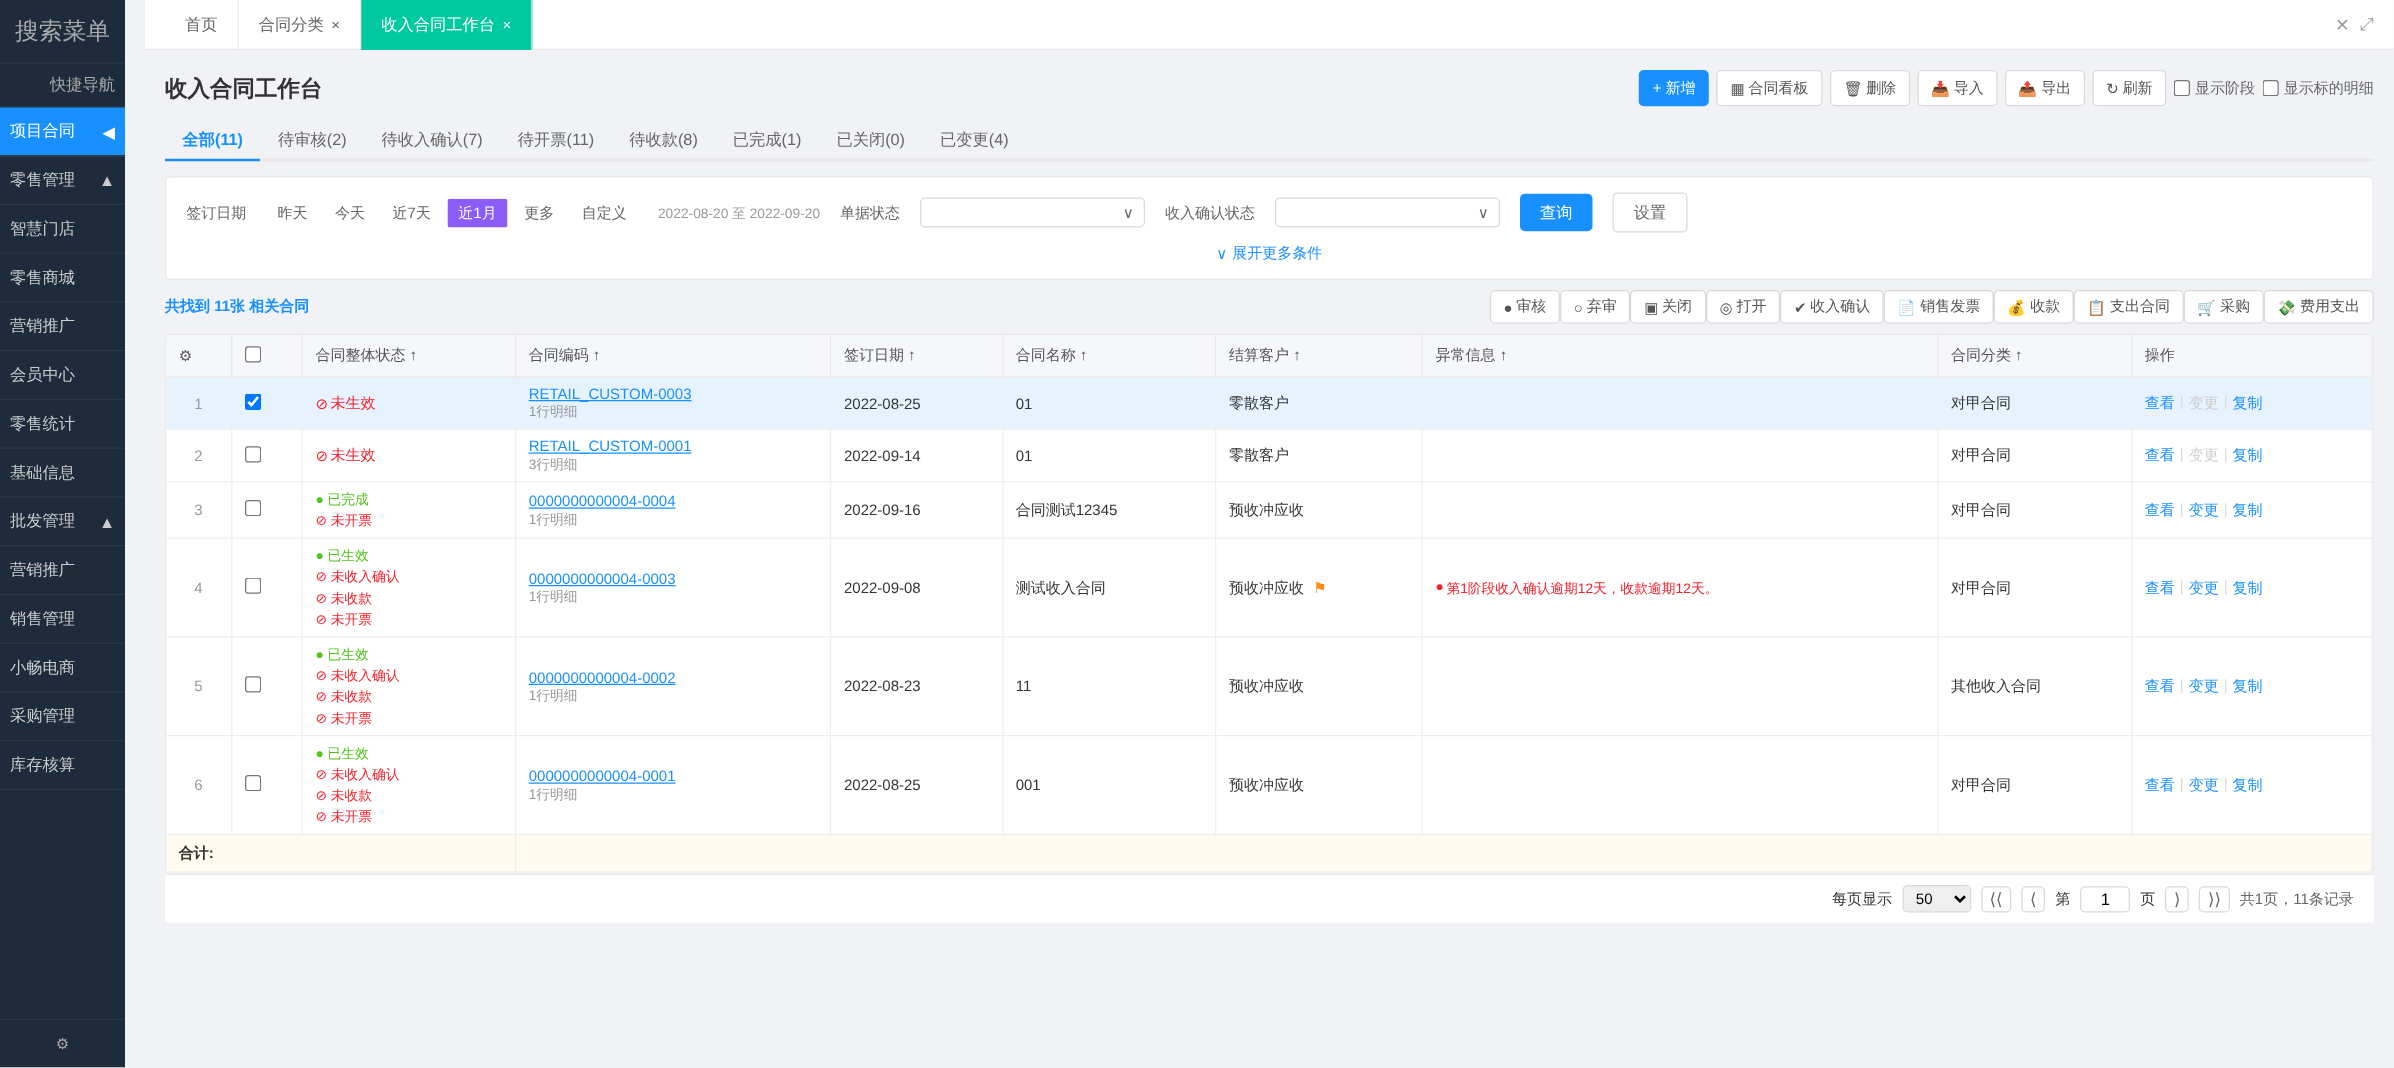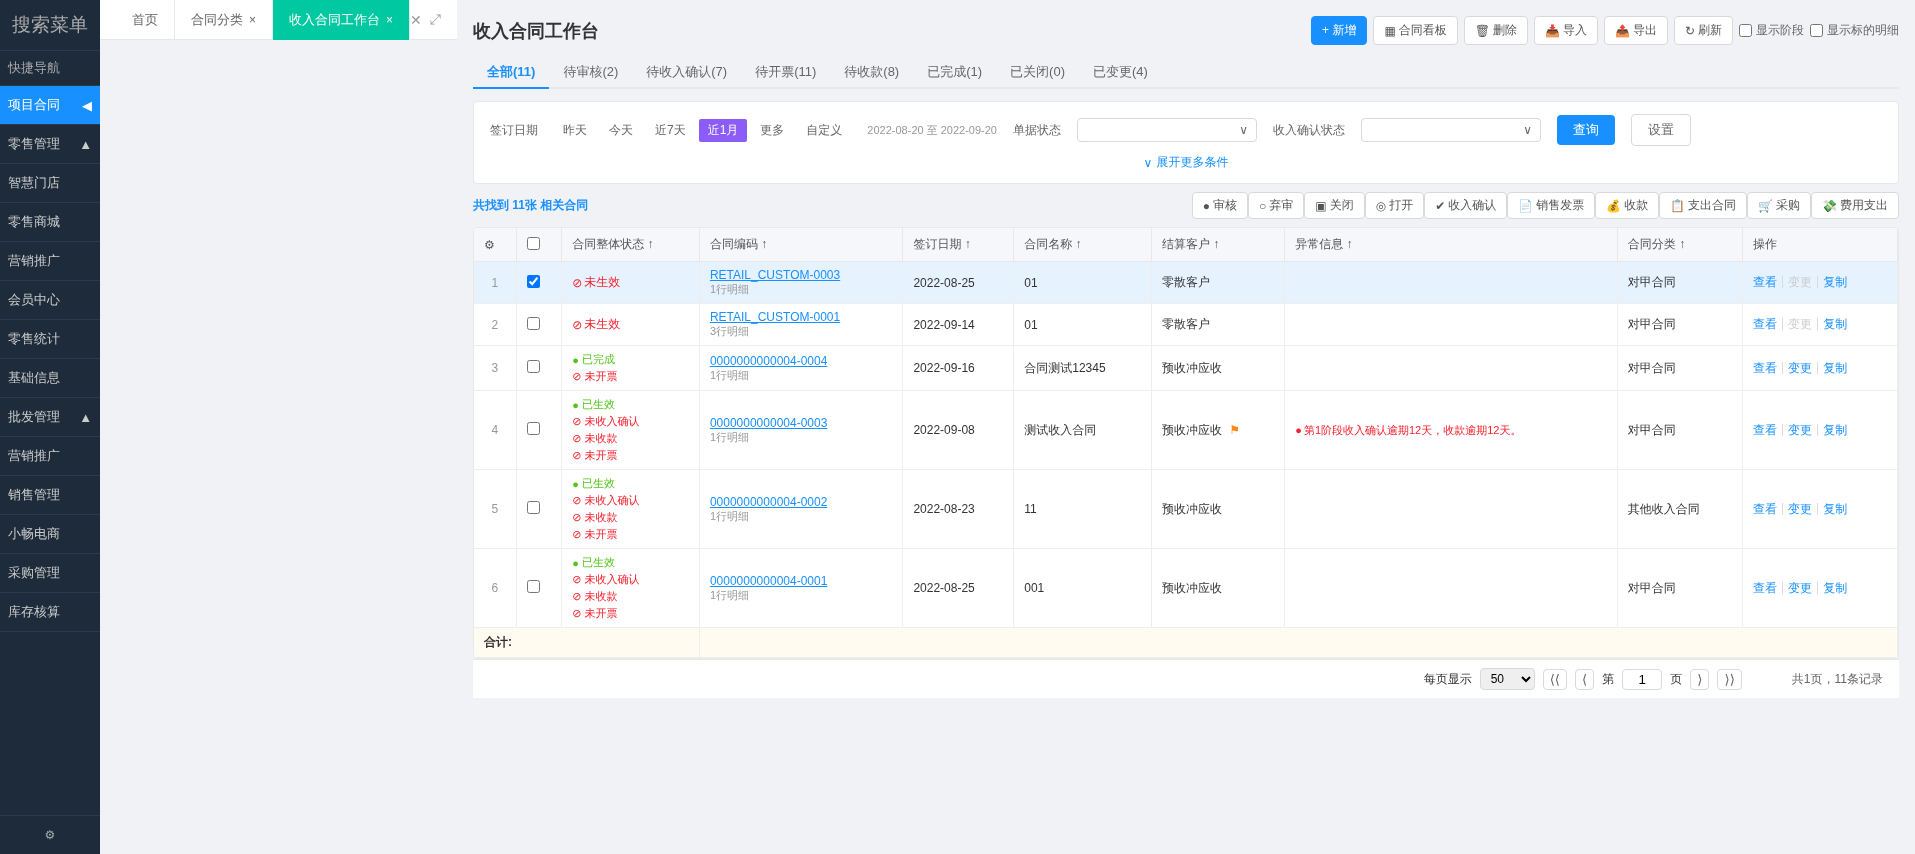--- a/index.html
+++ b/index.html
@@ -1,27 +1,27 @@
 <!DOCTYPE html>
 <html><head>
   <meta charset="utf-8">
   <style>
     * { box-sizing: border-box; margin: 0; padding: 0; }
     body { font-family: 'Microsoft YaHei', Arial, sans-serif; font-size: 12px; background: #f0f2f5; color: #333; display: flex; height: 854px; overflow: hidden; }
 
     
     .sidebar { width: 100px; background: #1d2b3a; color: #ccc; display: flex; flex-direction: column; flex-shrink: 0; height: 100%; }
     .sidebar-search { padding: 12px 8px; font-size: 19px; color: #aaa; cursor: pointer; border-bottom: 1px solid #2a3a4a; text-align: center; }
-    .sidebar-nav { padding: 8px; font-size: 13px; color: #aaa; cursor: pointer; text-align: left; border-bottom: 1px solid #2a3a4a; }
+    .sidebar-nav { padding: 8px; font-size: 13px; color: #aaa; cursor: pointer; text-align: right; border-bottom: 1px solid #2a3a4a; }
     .sidebar-item { padding: 10px 8px; font-size: 13px; color: #ccc; cursor: pointer; text-align: center; border-bottom: 1px solid #2a3a4a; display: flex; align-items: center; justify-content: space-between; }
     .sidebar-item.active { background: #1890ff; color: #fff; }
     .sidebar-bottom { margin-top: auto; padding: 12px; text-align: center; color: #aaa; border-top: 1px solid #2a3a4a; cursor: pointer; }
 
     
-    .main { flex: 1; display: flex; flex-direction: row; overflow: hidden; }
+    .main { flex: 1; display: flex; flex-direction: column; overflow: hidden; padding-left: 16px; }
 
     
     .tab-bar { background: #fff; border-bottom: 1px solid #e8e8e8; display: flex; align-items: center; padding: 0 16px; height: 40px; flex-shrink: 0; }
     .tab-item { padding: 0 16px; height: 40px; line-height: 40px; cursor: pointer; font-size: 13px; color: #666; border-right: 1px solid #e8e8e8; }
     .tab-item.active { background: #00c8a0; color: #fff; display: flex; align-items: center; gap: 6px; }
     .tab-close { font-size: 12px; cursor: pointer; }
     .tab-bar-right { margin-left: auto; display: flex; align-items: center; gap: 8px; }
     .window-btn { cursor: pointer; color: #999; font-size: 14px; }
 
     
@@ -69,21 +69,21 @@
     .action-link.disabled { color: #ccc; cursor: default; }
     .action-sep { color: #d9d9d9; }
     .warning-text { color: #f5222d; font-size: 11px; display: flex; align-items: center; gap: 2px; }
     .tfoot-row td { background: #fffbf0; font-weight: bold; }
 
     
     .pagination { display: flex; align-items: center; justify-content: flex-end; padding: 8px 16px; background: #fff; border-top: 1px solid #e8e8e8; gap: 8px; font-size: 12px; }
     .page-select { border: 1px solid #d9d9d9; border-radius: 4px; padding: 2px 6px; font-size: 12px; cursor: pointer; }
     .page-nav { padding: 2px 6px; border: 1px solid #d9d9d9; border-radius: 4px; cursor: pointer; color: #666; background: #fff; }
     .page-input { width: 40px; border: 1px solid #d9d9d9; border-radius: 4px; padding: 2px 4px; text-align: center; }
-    .page-info { color: #666; margin-left: 42px; }
+    .page-info { color: #666; }
 
     
     .header-toolbar { display: flex; align-items: center; gap: 8px; margin-bottom: 12px; }
     .header-toolbar-left { font-size: 18px; font-weight: bold; color: #333; }
     .header-toolbar-right { margin-left: auto; display: flex; align-items: center; gap: 6px; }
     .h-btn { display: flex; align-items: center; gap: 3px; padding: 5px 10px; border: 1px solid #d9d9d9; border-radius: 4px; cursor: pointer; font-size: 12px; color: #555; background: #fff; }
     .h-btn.primary { background: #1890ff; color: #fff; border-color: #1890ff; }
     .checkbox-label { display: flex; align-items: center; gap: 4px; font-size: 12px; color: #666; cursor: pointer; }
 
     .multi-status { display: flex; flex-direction: column; gap: 2px; }

